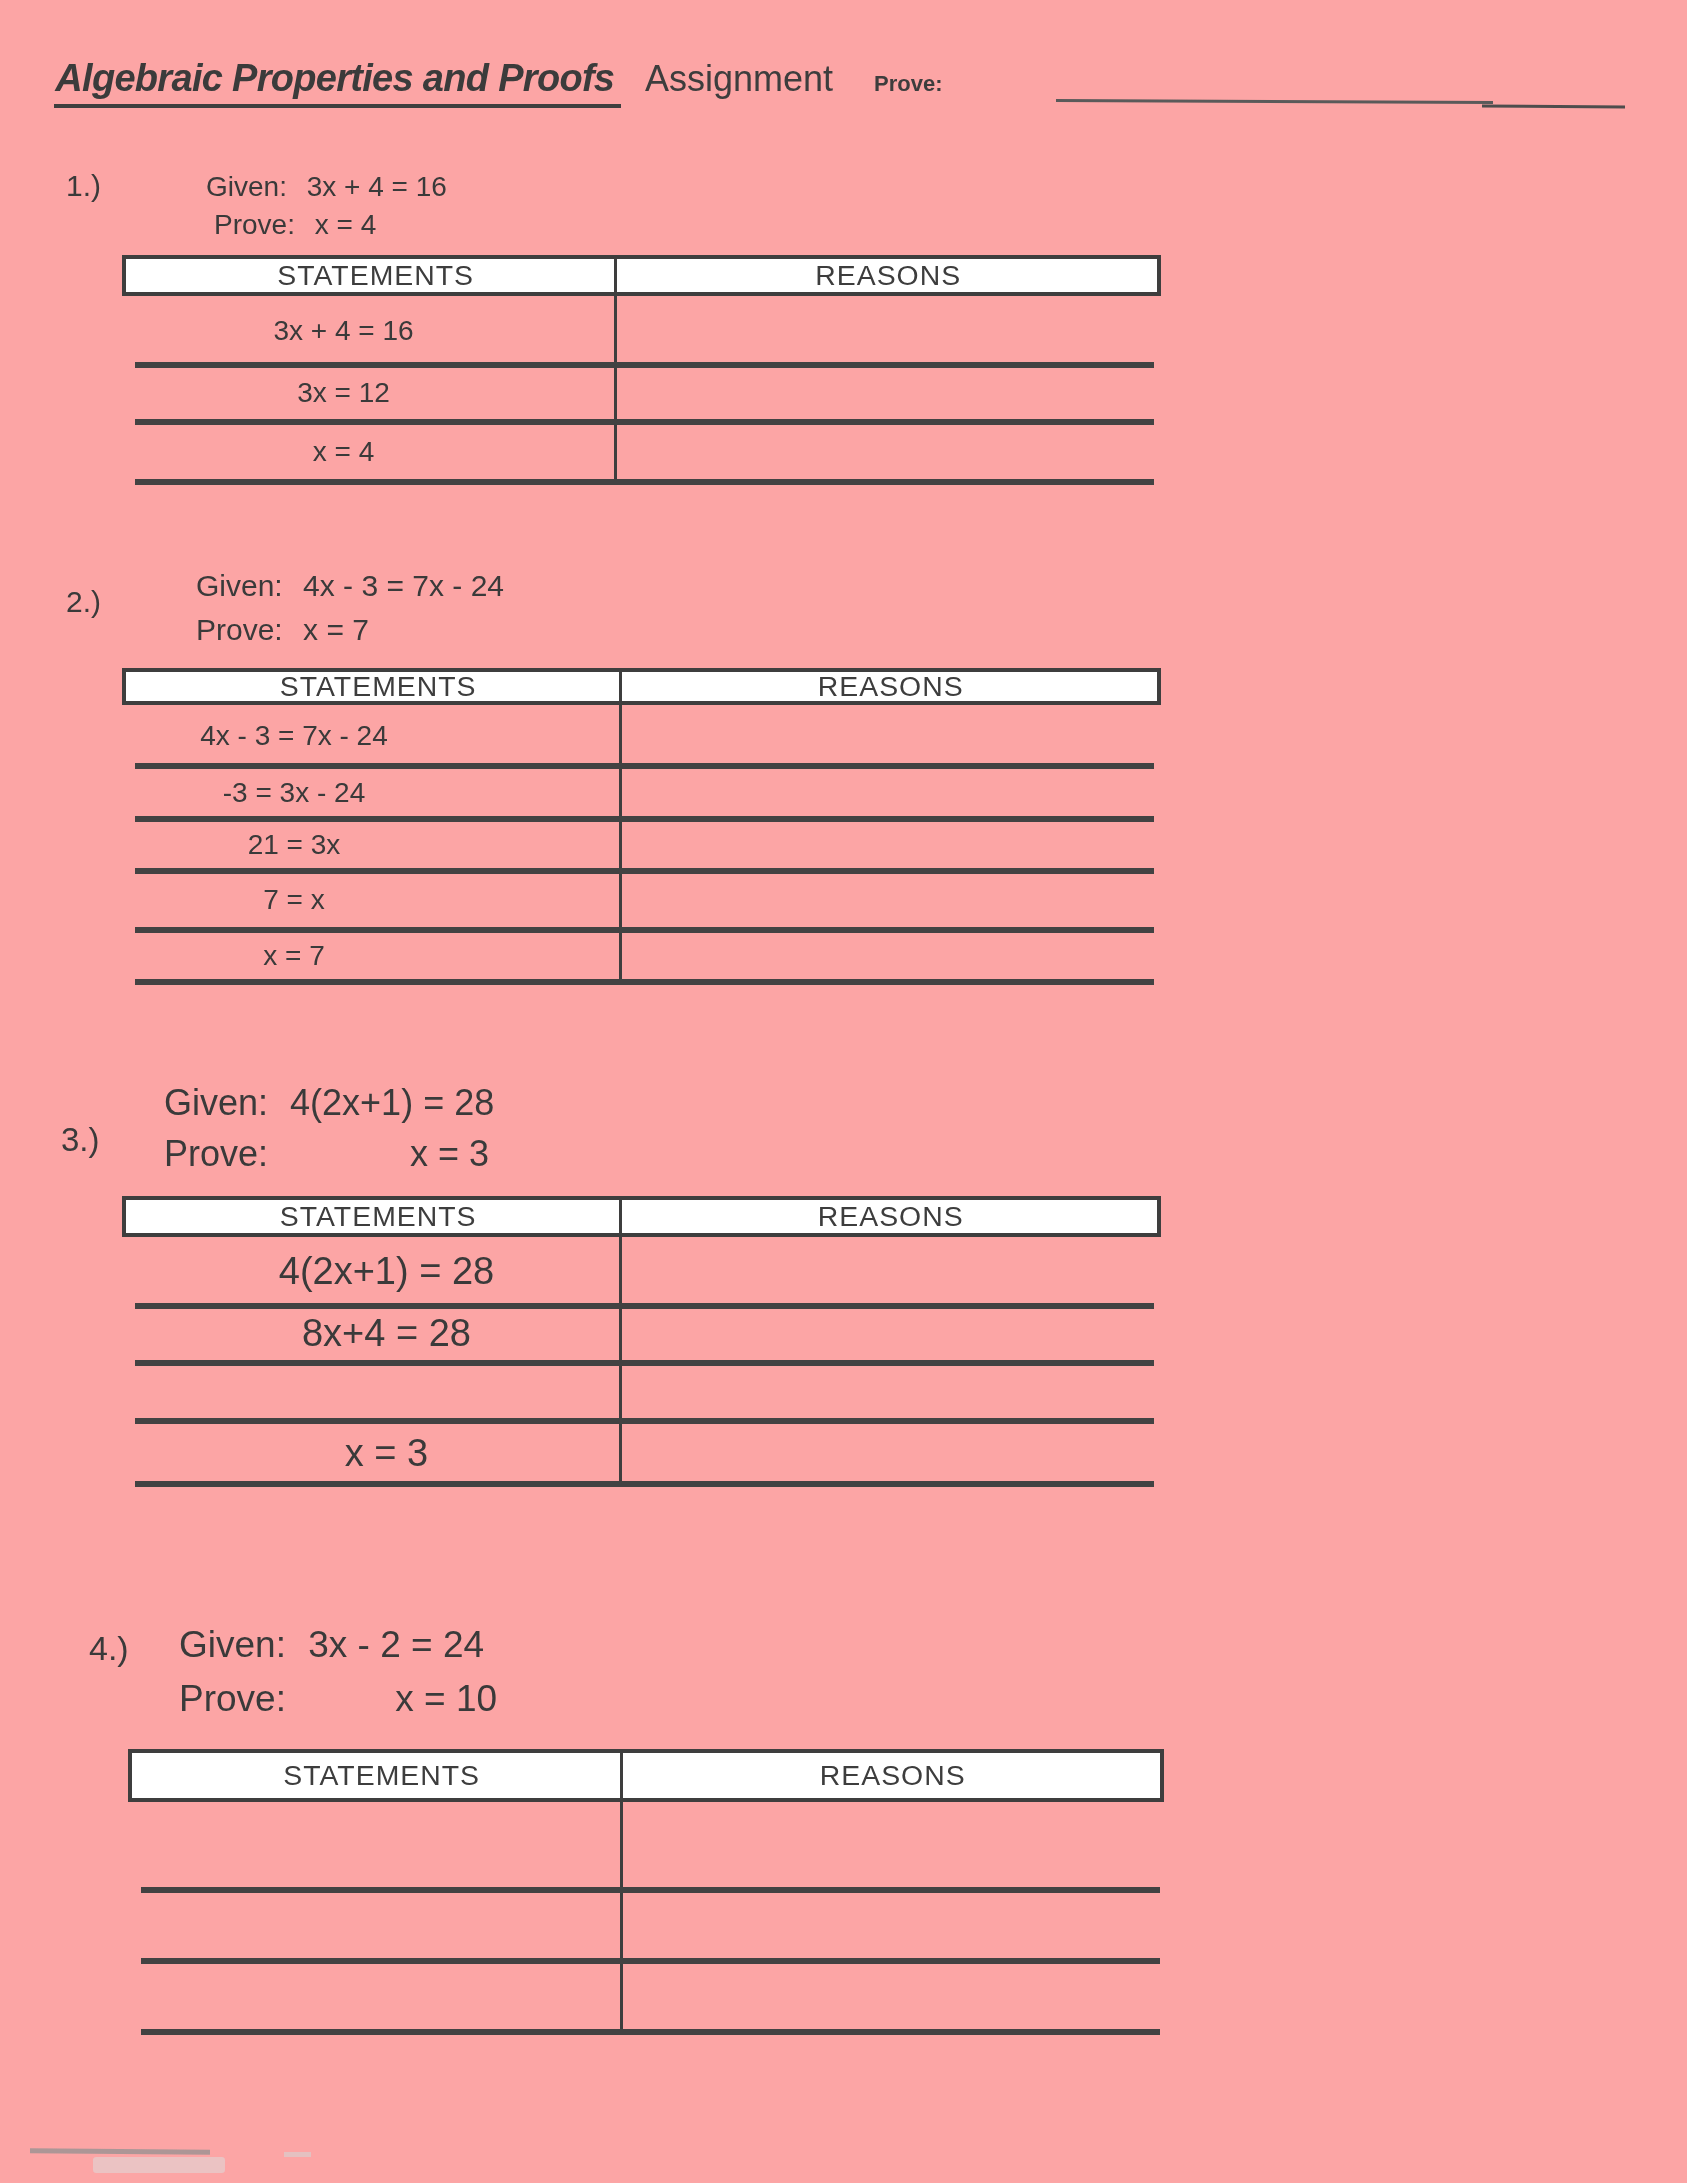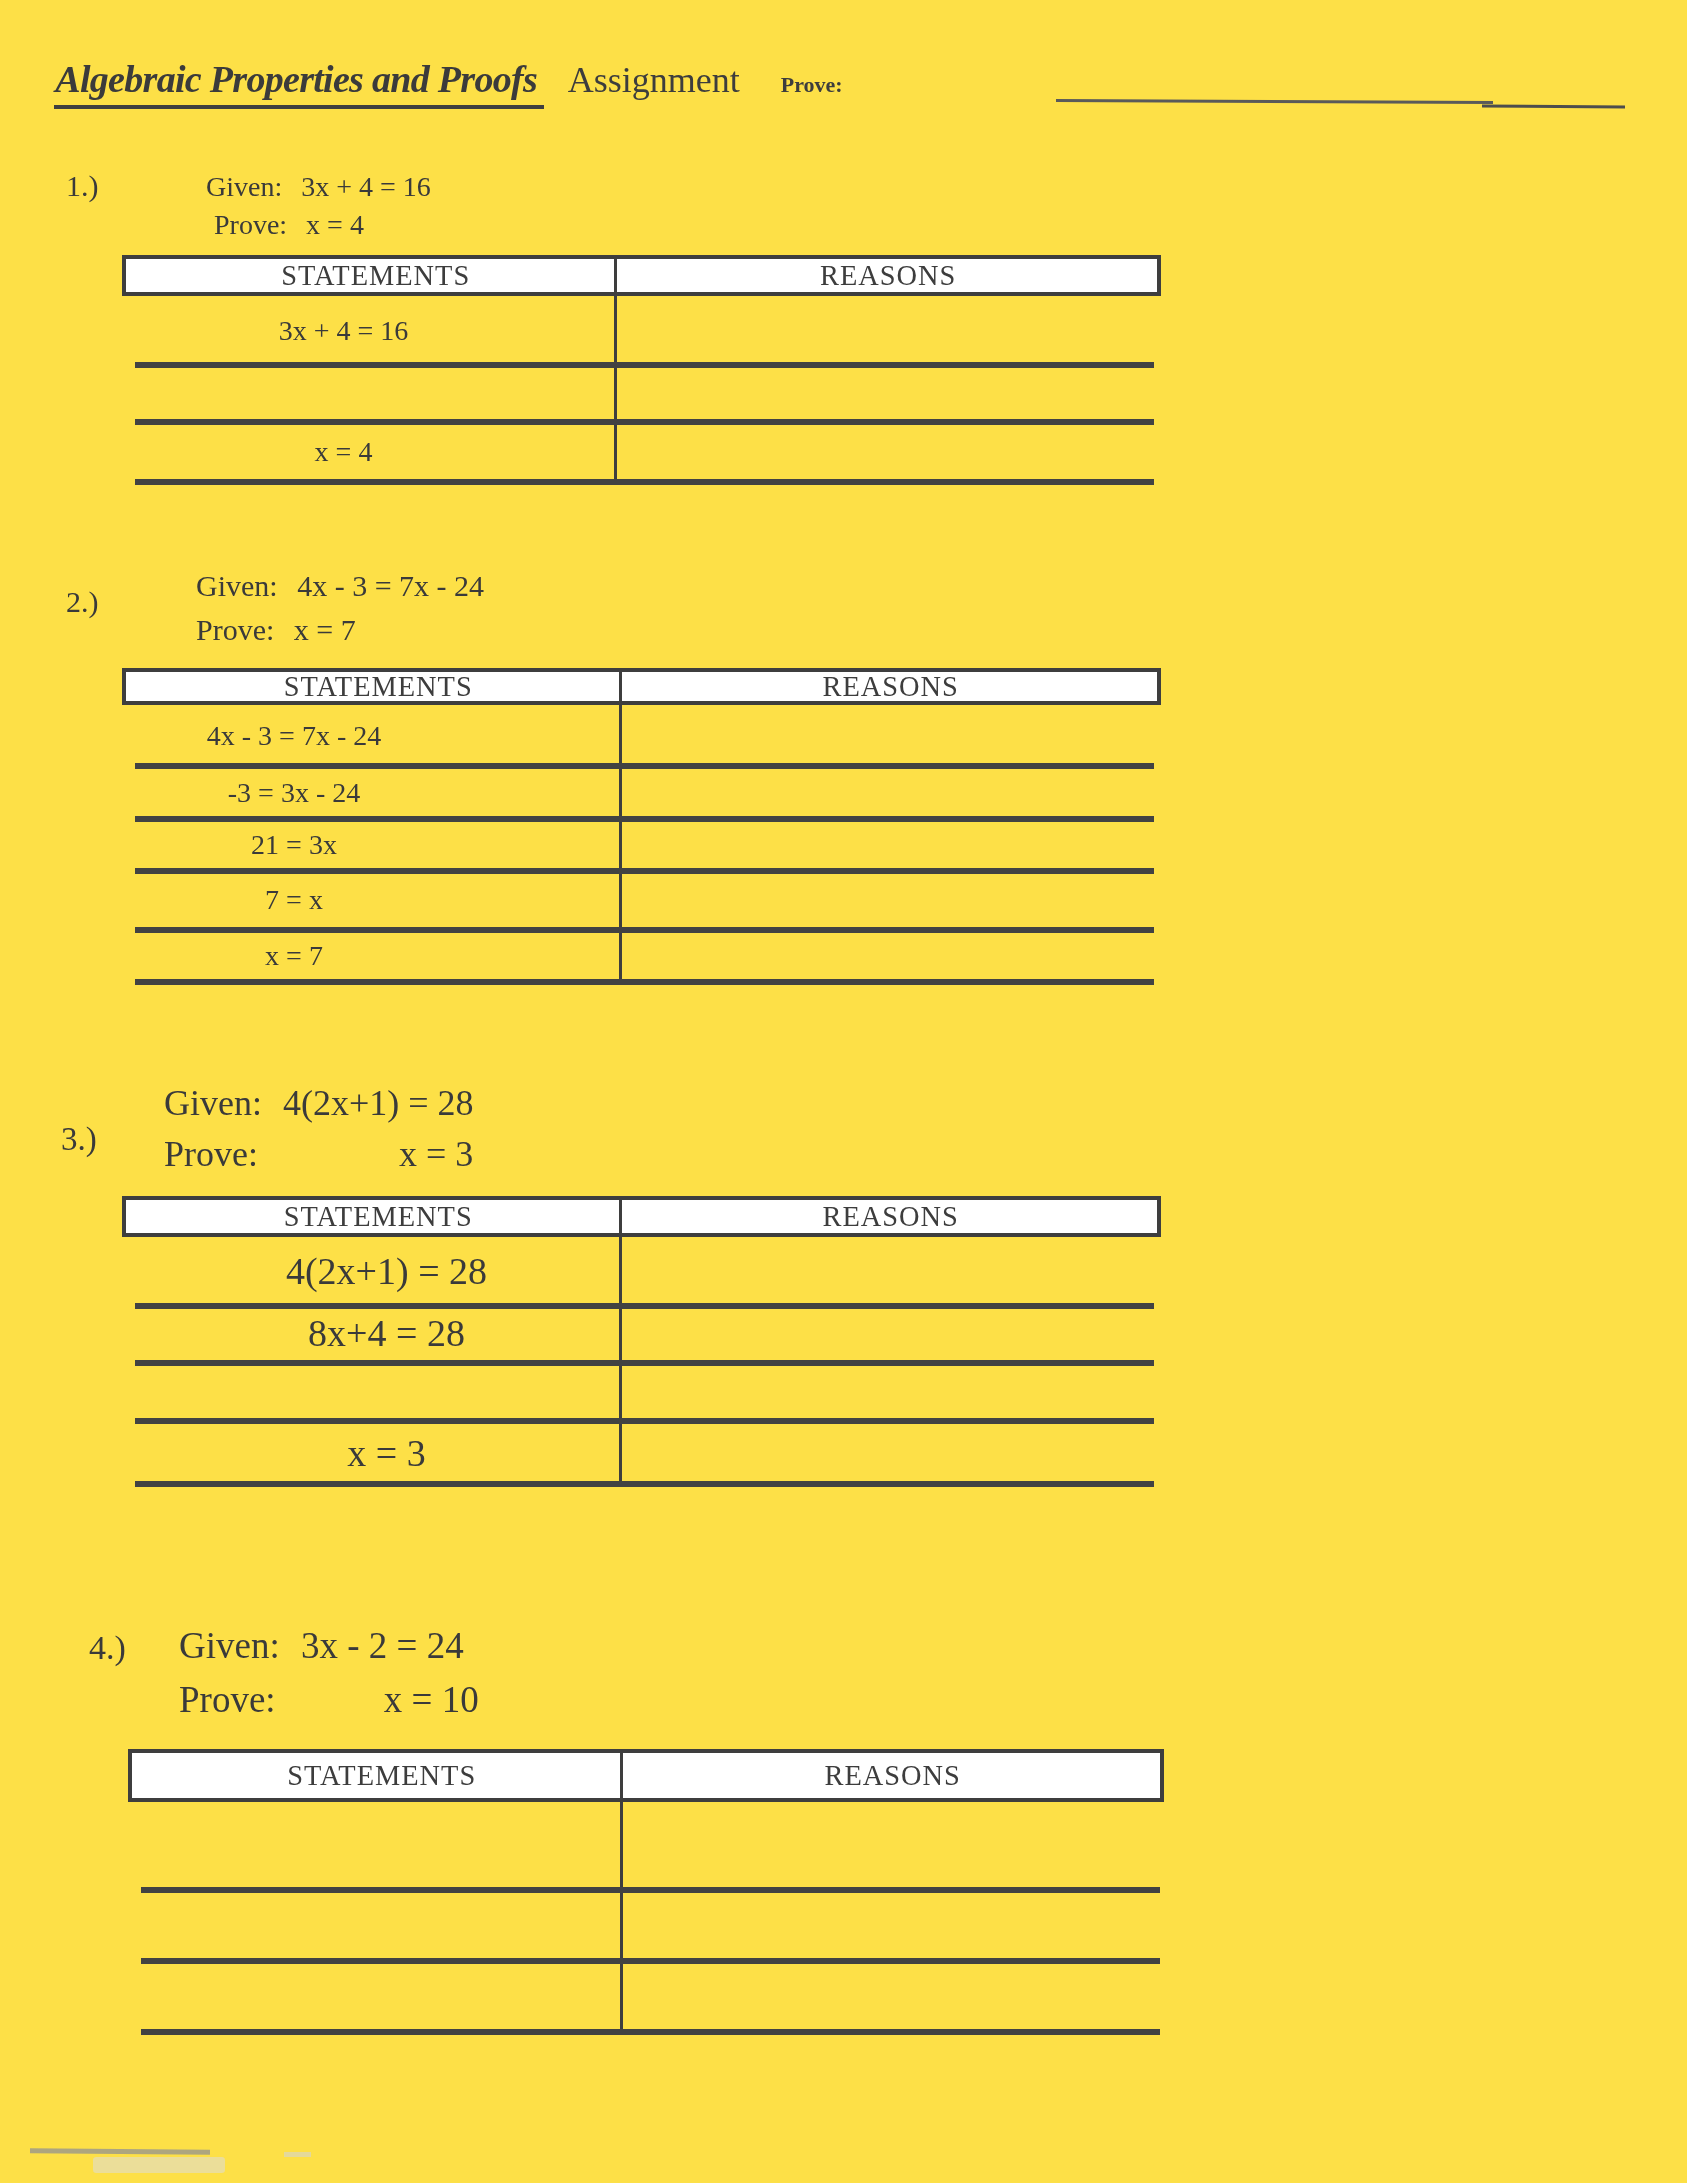--- a/index.html
+++ b/index.html
@@ -1,19 +1,19 @@
 <!DOCTYPE html>
 <html style="font-size:10.6px"><head>
 <meta charset="utf-8">
 <style>
   html,body { margin:0; padding:0; background:#e8e8e8; }
   .page {
     position:relative; width:1687px; height:2183px;
-    background:#fde047; overflow:hidden;
-    font-family:Liberation Serif, serif;
+    background:#fca5a5; overflow:hidden;
+    font-family:Liberation Sans, sans-serif;
     color:#3a3a3a;
   }
 
   
   .header-row { position:absolute; top:57px; left:54px; display:flex; align-items:baseline; white-space:nowrap; }
   .doc-title {
     font-size:38px; font-weight:bold; font-style:italic;
     color:#3b3b3b; border-bottom:4px solid #3f3f3f; padding:0 6.6px 4px 1.3px;
     letter-spacing:-0.7px;
   }
@@ -114,20 +114,21 @@
     <span class="val-gap-sm">x = 4</span>
   </div>
 
   <div class="tbl" id="t1">
     <div class="tbl-head">
       <div class="hc hc-left">STATEMENTS</div>
       <div class="hc hc-right">REASONS</div>
     </div>
     <div class="vline"></div>
     <div class="stmt" id="t1-s1">3x + 4 = 16</div>
+    <div class="stmt" id="t1-s2">3x = 12</div>
     <div class="stmt" id="t1-s3">x = 4</div>
     <div class="hsep" id="t1-sep1"></div>
     <div class="hsep" id="t1-sep2"></div>
     <div class="hsep" id="t1-sep3"></div>
   </div>
 
   <div class="prob-num" id="p2-num">2.)</div>
   <div class="gp-line" id="p2-given">
     <span>Given:</span>
     <span class="val-gap-sm">4x - 3 = 7x - 24</span>

